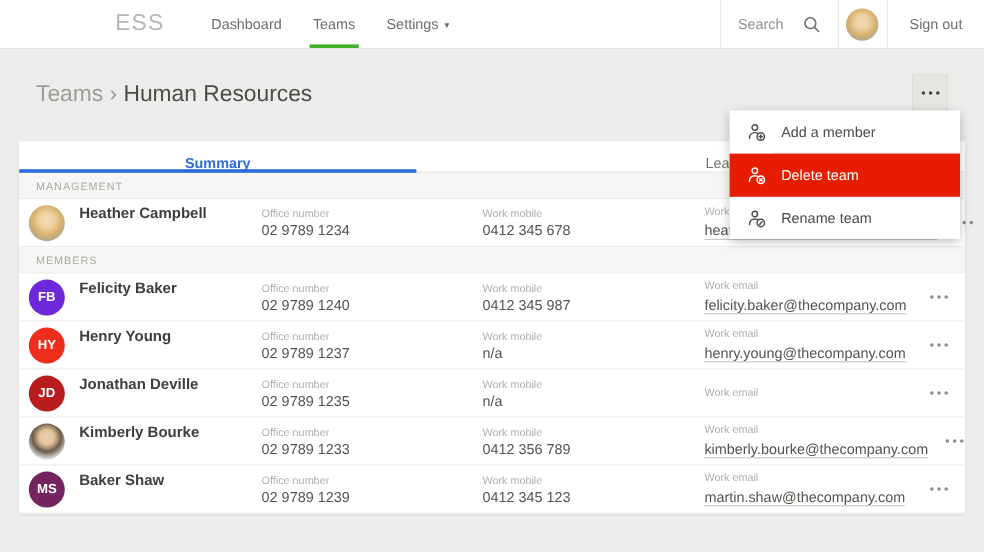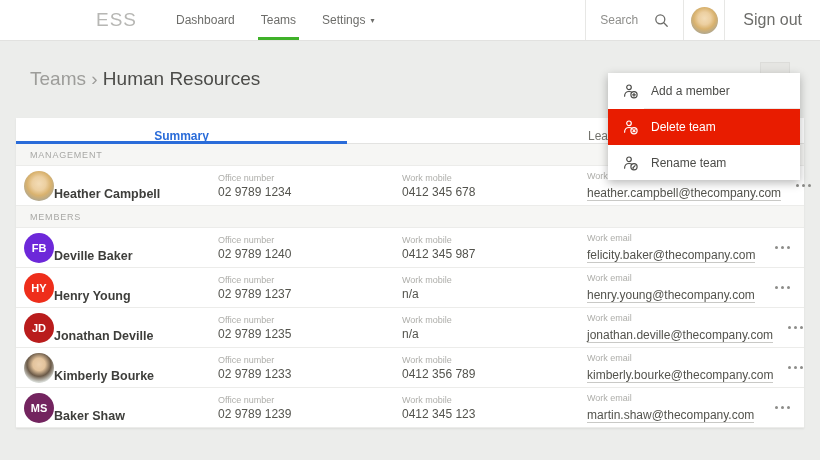--- a/index.html
+++ b/index.html
@@ -9,21 +9,21 @@
   
   .topbar { position:relative; display:flex; align-items:stretch; height:41px; background:#fff; border-bottom:1px solid #e2e2e0; padding-left:96px; }
   .logo { display:flex; align-items:center; font-size:19px; font-weight:300; letter-spacing:1px; color:#b7b7b4; }
   .nav { display:flex; margin-left:26px; }
   .nav-item { position:relative; display:flex; align-items:center; padding:0 13px; font-size:12px; color:#6d6d6a; cursor:pointer; }
   .nav-item .caret { font-size:8px; margin-left:5px; color:#6d6d6a; }
   .nav-item.active::after { content:""; position:absolute; left:10px; right:10px; bottom:0; height:3px; background:#3fb129; }
   .top-right { margin-left:auto; display:flex; align-items:stretch; }
   .search-cell { display:flex; align-items:center; gap:16px; padding:0 14px; border-left:1px solid #e7e7e5; border-right:1px solid #e7e7e5; color:#8f8f8c; font-size:12px; cursor:pointer; }
   .avatar-cell { width:41px; display:flex; align-items:center; justify-content:center; border-right:1px solid #e7e7e5; cursor:pointer; }
-  .signout-cell { display:flex; align-items:center; padding:0 18px; font-size:16px; color:#6d6d6a; cursor:pointer; }
+  .signout-cell { display:flex; align-items:center; padding:0 18px; font-size:12px; color:#6d6d6a; cursor:pointer; }
   .circle-avatar { border-radius:50%; }
   .photo-blonde { background:radial-gradient(circle at 50% 42%, #f3dcb6 0%, #eccfa0 30%, #d9b26e 52%, #b2a88e 75%, #95947a 100%); }
   .photo-dark   { background:radial-gradient(circle at 50% 38%, #ecd0ae 0%, #e3c39c 26%, #6b5a48 50%, #d5d8d3 74%, #c2c6c0 100%); }
 
   
   .page-head { position:relative; height:77px; }
   .breadcrumb { padding:27px 0 0 30px; font-size:19px; }
   .crumb-parent, .crumb-sep { color:#9d9d9a; }
   .crumb-current { color:#4c4c49; }
   .dots-btn { position:absolute; top:21px; right:30px; width:30px; height:30px; background:#e5e5e2; border:1px solid #dcdcd9; display:flex; align-items:center; justify-content:center; color:#45453f; cursor:pointer; }
@@ -33,30 +33,30 @@
   
   .card { margin:0 16px; background:#fff; box-shadow:0 1px 2px rgba(0,0,0,.07); }
   .tabbar { display:flex; height:26px; background:#fff; border-bottom:1px solid #e3e3e1; }
   .tab { display:flex; align-items:flex-end; font-size:12px; cursor:pointer; }
   .tab.active { position:relative; width:331px; justify-content:center; color:#2a6cd9; font-weight:700; }
   .tab.active::after { content:""; position:absolute; left:0; right:0; bottom:-1px; height:3px; background:#2a6cd9; }
   .tab.inactive { flex:1; padding-left:241px; color:#74746e; }
 
   .section-header { display:flex; align-items:center; height:22px; padding-left:14px; background:#f6f6f4; border-bottom:1px solid #ececea; color:#a8a8a5; font-size:9px; letter-spacing:.8px; }
   .member-row { display:grid; grid-template-columns:202px 184px 185px 1fr 44px; align-items:center; height:40px; background:#fff; border-bottom:1px solid #ececea; }
-  .cell-name { display:flex; align-items:flex-end; padding-left:8px; }
+  .cell-name { display:flex; align-items:flex-start; gap:12px; padding-left:8px; }
   .avatar { width:30px; height:30px; border-radius:50%; flex:0 0 30px; display:flex; align-items:center; justify-content:center; font-size:11px; font-weight:700; color:#fff; }
   .member-name { font-size:12.5px; font-weight:700; color:#3e3e3b; }
   .fl { font-size:9px; color:#aeaeaa; margin-bottom:2px; }
   .fv { font-size:12px; color:#53534d; }
   .fv.email { display:inline-block; border-bottom:1px solid #c9c9c6; cursor:pointer; }
   .row-overflow { display:flex; justify-content:center; color:#8c8c89; cursor:pointer; }
 
   
-  .menu { position:absolute; left:608px; top:73px; width:192px; background:#fff; box-shadow:0 3px 9px rgba(0,0,0,.28); z-index:10; }
+  .menu { position:absolute; left:608px; top:92px; width:192px; background:#fff; box-shadow:0 3px 9px rgba(0,0,0,.28); z-index:10; }
   .menu-item { display:flex; align-items:center; gap:13px; height:35px; padding:0 14px; font-size:12px; color:#4b4b48; cursor:pointer; }
   .menu-item svg { flex:0 0 16px; }
   .menu-item.danger { height:36px; background:#e81c00; color:#fff; }
   .menu-sep { height:1px; background:#e9e9e7; margin-left:36px; }
   .mi-stroke { stroke:currentColor; fill:none; stroke-width:1.2; stroke-linecap:round; }
   .badge-fill { fill:#fff; }
   .menu-item.danger .badge-fill { fill:#e81c00; }
 
   .search-icon svg { display:block; }
 </style>
@@ -150,21 +150,21 @@
               <i></i>
             </span>
     </div>
   </div>
         <div class="section-header">
     <span>MEMBERS</span>
   </div>
         <div class="member-row">
     <div class="cell-name">
       <div class="avatar" style="background: #6d28d9;">FB</div>
-      <div class="member-name">Deville Baker</div>
+      <div class="member-name">Felicity Baker</div>
     </div>
     <div class="cell">
       <div class="fl">Office number</div>
       <div class="fv">02 9789 1240</div>
     </div>
     <div class="cell">
       <div class="fl">Work mobile</div>
       <div class="fv">0412 345 987</div>
     </div>
     <div class="cell">
@@ -212,21 +212,20 @@
     <div class="cell">
       <div class="fl">Office number</div>
       <div class="fv">02 9789 1235</div>
     </div>
     <div class="cell">
       <div class="fl">Work mobile</div>
       <div class="fv">n/a</div>
     </div>
     <div class="cell">
       <div class="fl">Work email</div>
-      <div class="fv email">jonathan.deville@thecompany.com</div>
     </div>
     <div class="row-overflow">
       <span class="dotsx">
               <i></i>
               <i></i>
               <i></i>
             </span>
     </div>
   </div>
         <div class="member-row">

